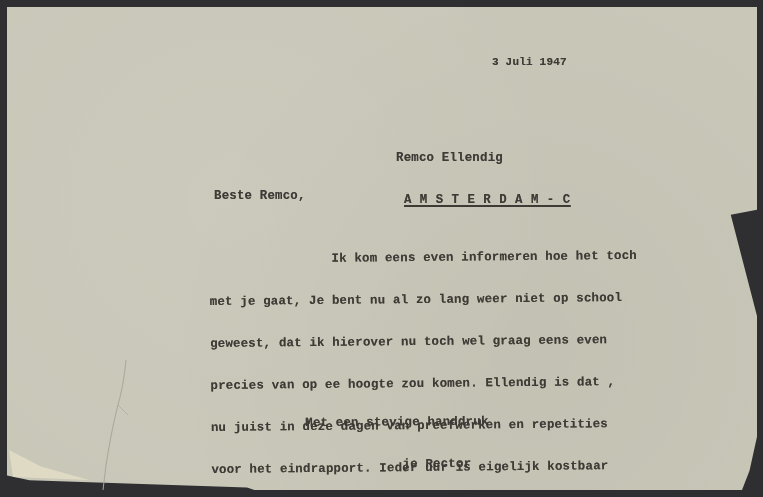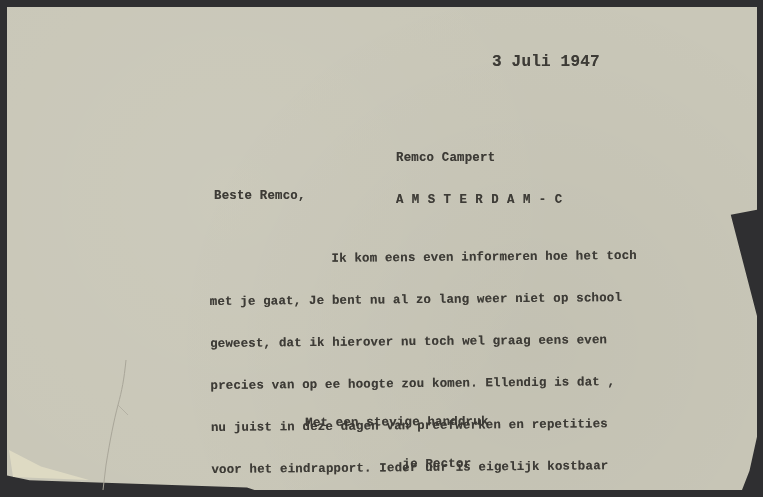--- a/index.html
+++ b/index.html
@@ -53,30 +53,32 @@
       font-weight: bold;
       color: #3d3b36;
       white-space: pre;
       line-height: 14px;
       letter-spacing: 0.2px;
       text-shadow: 0 0 0.6px rgba(40,38,34,0.5);
     }
     .date {
       left: 492px;
       top: 55px;
-      font-size: 16px;
+      font-size: 11px;
     }
     .addr {
       left: 396px;
       top: 123px;
     }
     .addr .city {
+      text-decoration: underline;
       text-decoration-thickness: 1.5px;
       text-underline-offset: 2px;
       letter-spacing: 0.5px;
+      margin-left: 8px;
     }
     .salutation {
       left: 214px;
       top: 189px;
     }
     .body-text {
       left: 209px;
       top: 225px;
       transform: rotate(-0.55deg);
       transform-origin: left top;
@@ -100,21 +102,21 @@
   <div class="paper"></div>
   <div class="fold-corner"></div>
   <svg class="crease" viewBox="0 0 30 130">
     <path d="M26 0 C24 20, 22 30, 18 45 C14 60, 10 80, 6 105 L3 130" stroke="#a9a699" stroke-width="1" fill="none"></path>
     <path d="M18 45 L28 55" stroke="#aeab9e" stroke-width="0.8" fill="none"></path>
   </svg>
 
   <div class="type date">3 Juli 1947</div>
 
   <div class="type addr">
-    <span class="line">Remco Campert</span>
+    <span class="line">Remco Ellendig</span>
     <span class="line city">A M S T E R D A M - C</span>
   </div>
 
   <div class="type salutation">Beste Remco,</div>
 
   <div class="type body-text">
     <span class="line">                Ik kom eens even informeren hoe het toch</span>
     <span class="line">met je gaat, Je bent nu al zo lang weer niet op school</span>
     <span class="line">geweest, dat ik hierover nu toch wel graag eens even</span>
     <span class="line">precies van op ee hoogte zou komen. Ellendig is dat ,</span>

